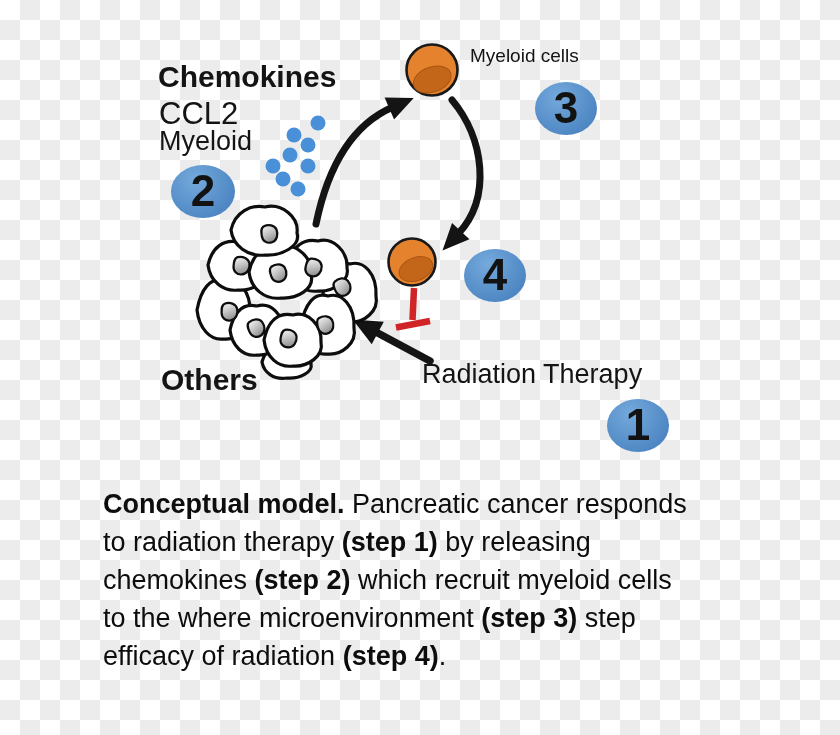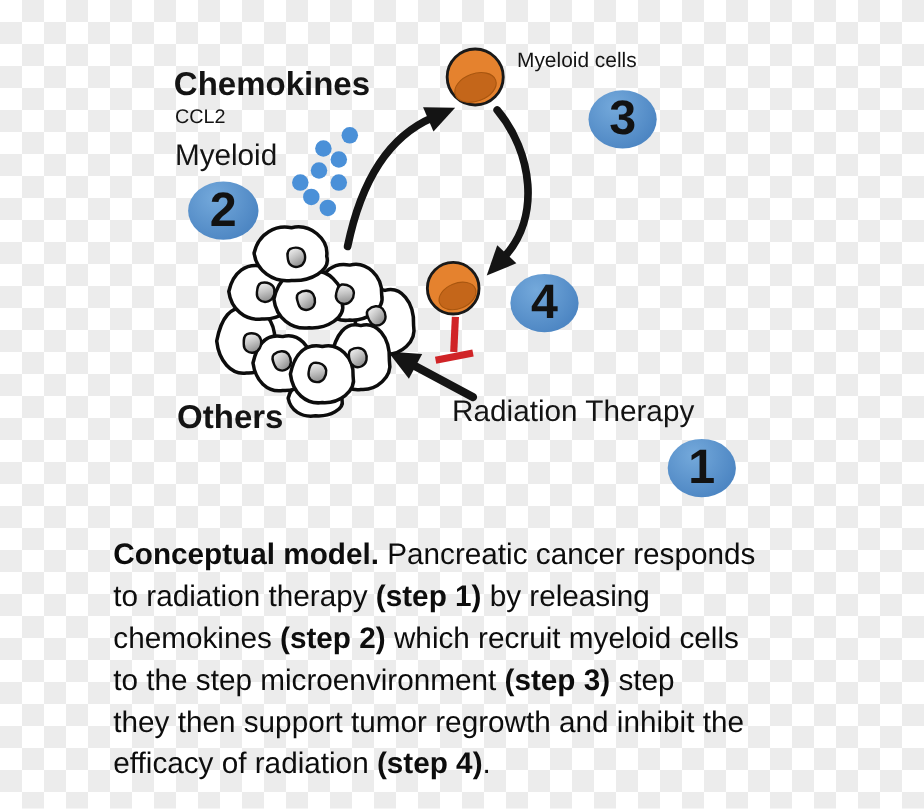--- a/index.html
+++ b/index.html
@@ -23,25 +23,25 @@
                                     var(--checker-white) 90deg 180deg,
                                     var(--checker-gray) 180deg 270deg,
                                     var(--checker-white) 270deg 360deg);
     background-size:40px 40px;
   }
   .canvas{position:relative;width:816px;height:735px;}
   .abs{position:absolute;}
   svg{display:block;}
 
   .chemo-title{left:158px;top:60px;font-size:30px;font-weight:bold;letter-spacing:0;}
-  .chemo-item1{left:159px;top:96px;font-size:18px;}
+  .chemo-item1{left:159px;top:96px;font-size:31px;}
   .chemo-item2{left:159px;top:126px;font-size:27px;}
   .myeloid-label{left:470px;top:38px;width:112px;font-size:19px;line-height:36px;}
   .cancer-label{left:161px;top:363px;font-size:30px;font-weight:bold;}
-  .radiation-label{left:411px;top:359px;font-size:27px;}
+  .radiation-label{left:422px;top:359px;font-size:27px;}
 
   .badge{
     width:62px;height:53px;border-radius:50%;
     background:radial-gradient(circle at 38% 28%,var(--step-badge-top),var(--step-badge-bottom) 75%);
     display:flex;align-items:center;justify-content:center;
     font-size:44px;font-weight:bold;color:#121212;padding-top:0;
   }
   .badge span{transform:translateY(-1px);}
   .badge-1{left:607px;top:399px;}
   .badge-2{left:171px;top:165px;width:64px;}
@@ -150,18 +150,17 @@
       <span>3</span>
     </div>
   <div class="abs badge badge-4">
       <span>4</span>
     </div>
 
   <div class="abs caption">
       <div><b>Conceptual model.</b><span> Pancreatic cancer responds</span></div>
       <div><span>to radiation therapy </span><b>(step 1)</b><span> by releasing</span></div>
       <div><span>chemokines </span><b>(step 2)</b><span> which recruit myeloid cells</span></div>
-      <div><span>to the step microenvironment </span><b>(step 3)</b><span> step</span></div>
-      <div><span>they then support tumor regrowth and inhibit the</span></div>
+      <div><span>to the where microenvironment </span><b>(step 3)</b><span> step</span></div>
       <div><span>efficacy of radiation </span><b>(step 4)</b><span>.</span></div>
     </div>
 
 </div>
 
 </body></html>

